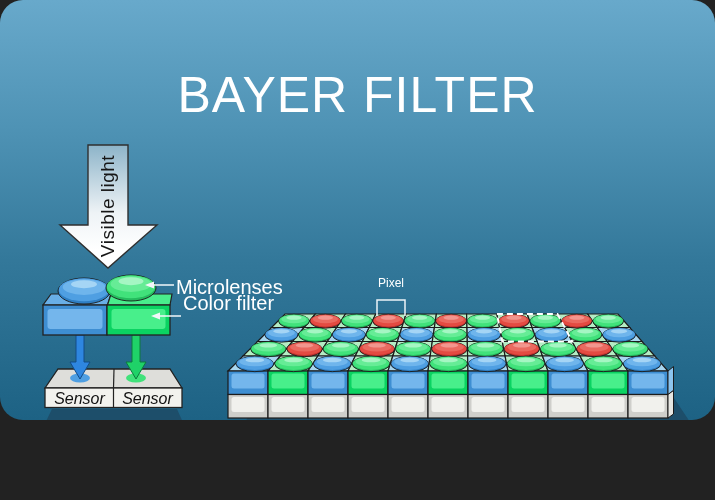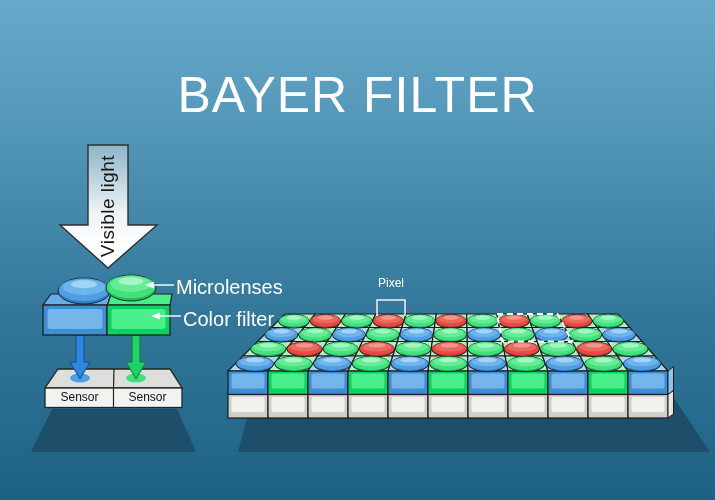--- a/index.html
+++ b/index.html
@@ -1,31 +1,31 @@
 <!DOCTYPE html>
 <html style="--bg-top: #68a9cb; --bg-bottom: #1d6284; --shadow: #1d4e6a; --text-light: #ffffff; --text-dark: #161616;"><head>
 <meta charset="utf-8">
 <style>
   html,body{margin:0;padding:0;background:#222;}
-  .stage{position:relative;width:715px;height:500px;overflow:hidden;
+  .stage{position:relative;width:715px;height:420px;overflow:hidden;
     font-family:"Liberation Sans",sans-serif;
-    background:linear-gradient(180deg,var(--bg-top,#68a9cb) 0%,#4f93b5 30%,#33789a 62%,var(--bg-bottom,#1d6284) 100%);}
+    background:linear-gradient(180deg,var(--bg-top,#68a9cb) 0%,#4f93b5 30%,#33789a 62%,var(--bg-bottom,#1d6284) 100%);border-radius:23px;}
   svg.art{position:absolute;left:0;top:0;width:715px;height:500px;}
   .shadow{fill:var(--shadow,#1d4e6a);}
   .title{position:absolute;top:66px;left:0;width:100%;text-align:center;
     font-size:50px;letter-spacing:1px;color:var(--text-light,#fff);}
   .lbl{position:absolute;font-size:20px;color:var(--text-light,#fff);}
   .micro{left:176px;top:276px;}
-  .cfil{left:183px;top:308px;}
+  .cfil{left:183px;top:292px;}
   .pixel{left:357px;top:276px;width:68px;text-align:center;font-size:12px;}
   .annotation{position:absolute;left:430px;top:220px;width:195px;text-align:center;
     font-size:15.5px;line-height:19px;color:var(--text-light,#fff);white-space:pre-line;}
   .vlight{position:absolute;left:37px;top:195px;width:141px;text-align:center;
     font-size:19px;letter-spacing:.5px;color:var(--text-dark,#161616);transform:rotate(-90deg);}
-  .sensorlbl{position:absolute;top:390px;font-size:12px;color:#111;text-align:center;width:67px;}
+  .sensorlbl{position:absolute;top:390px;font-size:16px;color:#111;text-align:center;width:67px;font-style:italic;}
   .s1{left:46px;} .s2{left:114px;}
 </style>
 </head>
 <body>
 
 <div class="stage">
 
   <svg class="art" viewBox="0 0 715 500">
     <defs>
       <linearGradient id="argrad" x1="0" y1="0" x2="0" y2="1">

